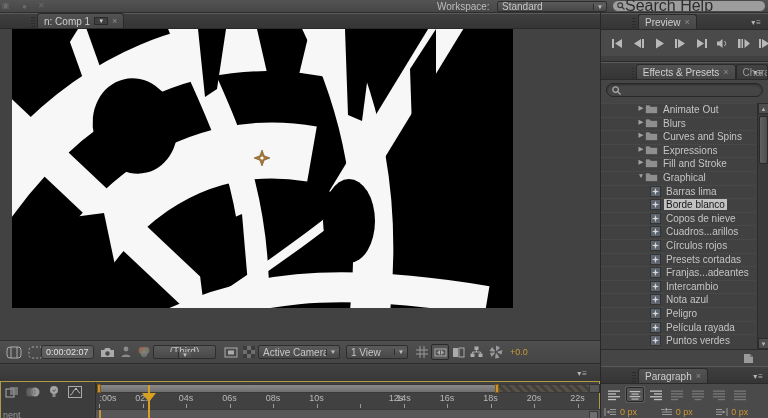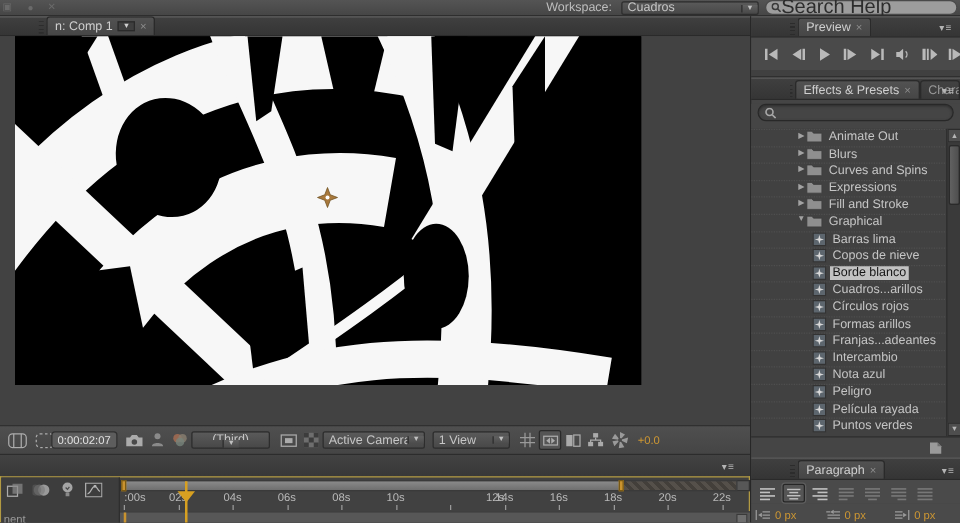--- a/index.html
+++ b/index.html
@@ -81,21 +81,21 @@
 </style>
 </head>
 <body>
 
 <div id="topbar" class="abs">
   <span class="abs frag-icon" style="left:2px;top:1px;">▣</span>
   <span class="abs frag-icon" style="left:22px;top:2px;">●</span>
   <span class="abs frag-icon" style="left:38px;top:1px;">✕</span>
   <span id="ws-label" class="abs" style="left:437px;top:1px;">Workspace:</span>
   <div class="abs dd" style="left:497px;top:1px;width:110px;height:11px;">
-    <span class="dd-text">Cuadros</span>
+    <span class="dd-text">Standard</span>
     <span class="dd-arrow">▼</span>
   </div>
   <div id="search-help" class="abs" style="left:612px;top:0px;width:154px;height:12px;padding:0 4px;">
     <svg width="8" height="8" viewBox="0 0 8 8">
         <circle cx="3.2" cy="3.2" r="2.4" fill="none" stroke="#3a3a3a" stroke-width="1.2"></circle>
         <line x1="5" y1="5" x2="7.5" y2="7.5" stroke="#3a3a3a" stroke-width="1.2"></line>
       </svg>
     <input value="Search Help" style="">
   </div>
 </div>
@@ -392,38 +392,38 @@
       </div>
       <div class="fx-row preset">
         <span class="fx-ic">
           <svg width="11" height="11" viewBox="0 0 11 11">
             <rect x="0.5" y="0.5" width="10" height="10" fill="#5d666e" stroke="#333"></rect>
             <path d="M5.5,1.8 L6.3,4.7 L9.2,5.5 L6.3,6.3 L5.5,9.2 L4.7,6.3 L1.8,5.5 L4.7,4.7 Z" fill="#d8d8d8"></path>
           </svg>
         </span>
         <span class="lbl">Barras lima</span>
       </div>
+      <div class="fx-row preset selected">
+        <span class="fx-ic">
+          <svg width="11" height="11" viewBox="0 0 11 11">
+            <rect x="0.5" y="0.5" width="10" height="10" fill="#5d666e" stroke="#333"></rect>
+            <path d="M5.5,1.8 L6.3,4.7 L9.2,5.5 L6.3,6.3 L5.5,9.2 L4.7,6.3 L1.8,5.5 L4.7,4.7 Z" fill="#d8d8d8"></path>
+          </svg>
+        </span>
+        <span class="lbl">Borde blanco</span>
+      </div>
       <div class="fx-row preset">
         <span class="fx-ic">
           <svg width="11" height="11" viewBox="0 0 11 11">
             <rect x="0.5" y="0.5" width="10" height="10" fill="#5d666e" stroke="#333"></rect>
             <path d="M5.5,1.8 L6.3,4.7 L9.2,5.5 L6.3,6.3 L5.5,9.2 L4.7,6.3 L1.8,5.5 L4.7,4.7 Z" fill="#d8d8d8"></path>
           </svg>
         </span>
         <span class="lbl">Copos de nieve</span>
       </div>
-      <div class="fx-row preset selected">
-        <span class="fx-ic">
-          <svg width="11" height="11" viewBox="0 0 11 11">
-            <rect x="0.5" y="0.5" width="10" height="10" fill="#5d666e" stroke="#333"></rect>
-            <path d="M5.5,1.8 L6.3,4.7 L9.2,5.5 L6.3,6.3 L5.5,9.2 L4.7,6.3 L1.8,5.5 L4.7,4.7 Z" fill="#d8d8d8"></path>
-          </svg>
-        </span>
-        <span class="lbl">Borde blanco</span>
-      </div>
       <div class="fx-row preset">
         <span class="fx-ic">
           <svg width="11" height="11" viewBox="0 0 11 11">
             <rect x="0.5" y="0.5" width="10" height="10" fill="#5d666e" stroke="#333"></rect>
             <path d="M5.5,1.8 L6.3,4.7 L9.2,5.5 L6.3,6.3 L5.5,9.2 L4.7,6.3 L1.8,5.5 L4.7,4.7 Z" fill="#d8d8d8"></path>
           </svg>
         </span>
         <span class="lbl">Cuadros...arillos</span>
       </div>
       <div class="fx-row preset">
@@ -435,21 +435,21 @@
         </span>
         <span class="lbl">Círculos rojos</span>
       </div>
       <div class="fx-row preset">
         <span class="fx-ic">
           <svg width="11" height="11" viewBox="0 0 11 11">
             <rect x="0.5" y="0.5" width="10" height="10" fill="#5d666e" stroke="#333"></rect>
             <path d="M5.5,1.8 L6.3,4.7 L9.2,5.5 L6.3,6.3 L5.5,9.2 L4.7,6.3 L1.8,5.5 L4.7,4.7 Z" fill="#d8d8d8"></path>
           </svg>
         </span>
-        <span class="lbl">Formas arillos</span>
+        <span class="lbl">Presets cortadas</span>
       </div>
       <div class="fx-row preset">
         <span class="fx-ic">
           <svg width="11" height="11" viewBox="0 0 11 11">
             <rect x="0.5" y="0.5" width="10" height="10" fill="#5d666e" stroke="#333"></rect>
             <path d="M5.5,1.8 L6.3,4.7 L9.2,5.5 L6.3,6.3 L5.5,9.2 L4.7,6.3 L1.8,5.5 L4.7,4.7 Z" fill="#d8d8d8"></path>
           </svg>
         </span>
         <span class="lbl">Franjas...adeantes</span>
       </div>

